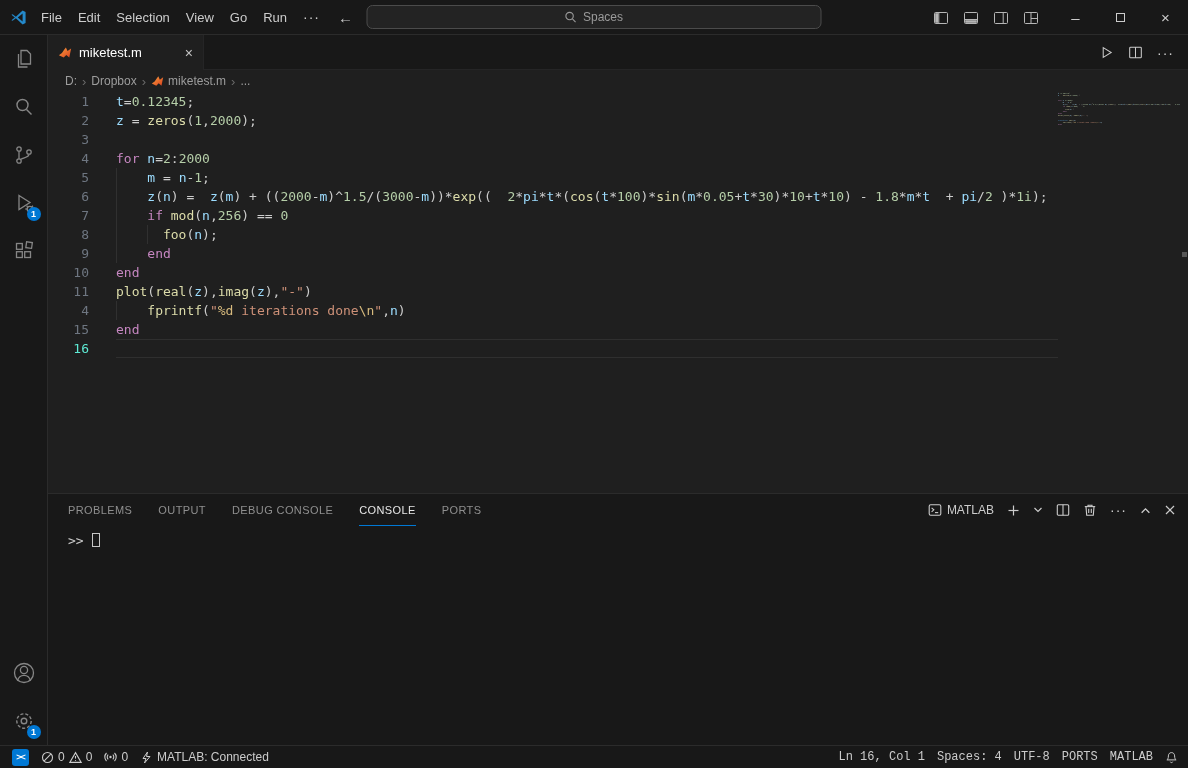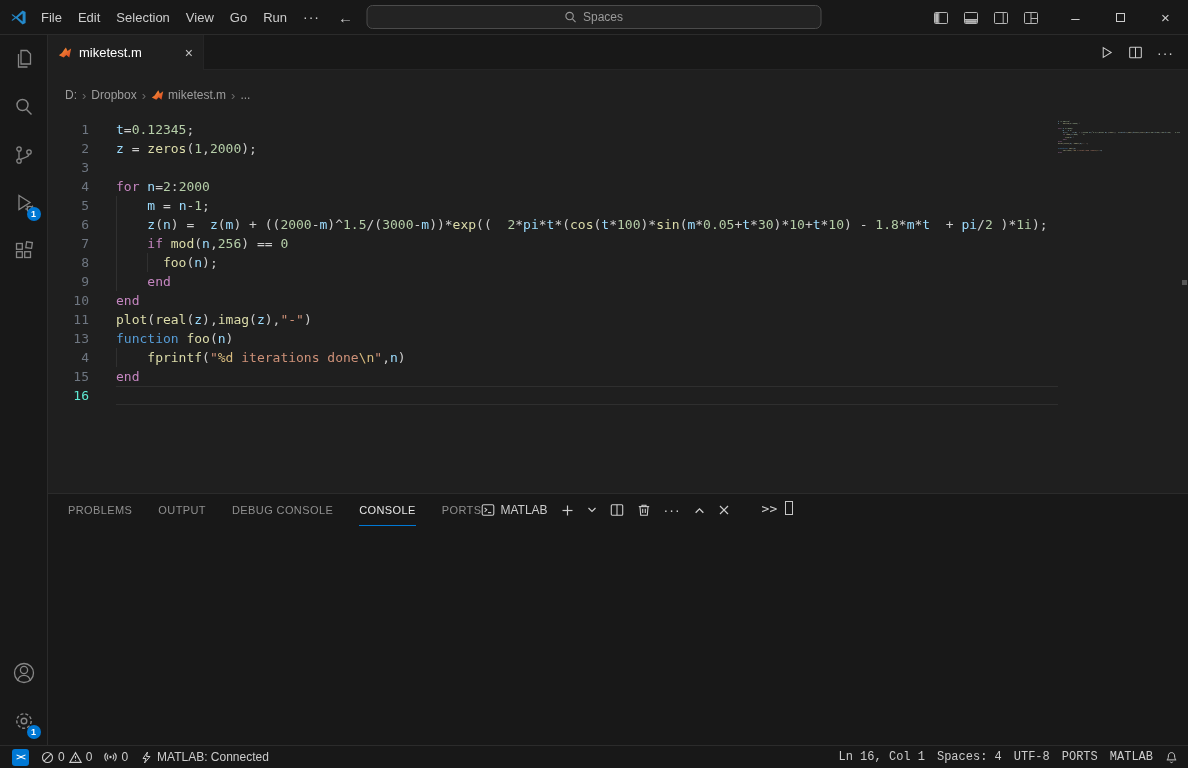--- a/index.html
+++ b/index.html
@@ -30,21 +30,21 @@
   .main { flex:1; min-height:0; display:flex; }
   .activitybar { width:48px; flex:none; background:#181818; border-right:1px solid #2b2b2b;
                  display:flex; flex-direction:column; align-items:center; }
   .act-item { width:48px; height:48px; position:relative; display:flex; align-items:center;
               justify-content:center; }
   .act-badge { position:absolute; right:7px; bottom:6px; min-width:14px; height:14px;
                padding:0 3px; background:#0078d4; color:#fff; font-size:9px; font-weight:bold;
                border-radius:8px; display:flex; align-items:center; justify-content:center; }
   .act-spacer { margin-top:auto; }
 
-  .editor-col { flex:1; min-width:0; display:flex; flex-direction:column; background:#1f1f1f;gap:14px; }
+  .editor-col { flex:1; min-width:0; display:flex; flex-direction:column; background:#1f1f1f; }
 
   
   .tabbar { height:35px; flex:none; background:#181818; display:flex; position:relative; }
   .tabbar::after { content:""; position:absolute; left:0; right:0; bottom:0; height:1px;
                    background:#252526; }
   .tab { position:relative; z-index:1; width:156px; background:#1f1f1f; display:flex;
          align-items:center; gap:7px; padding:0 10px; font-size:13px; color:#ffffff;
          border-right:1px solid #252526; }
   .tab-close { margin-left:auto; color:#c5c5c5; font-size:14px; line-height:1; }
   .tab-actions { margin-left:auto; display:flex; align-items:center; gap:14px;
@@ -72,21 +72,21 @@
 
   .minimap { position:absolute; top:0; right:8px; width:122px; bottom:0; overflow:hidden; }
   .mm-inner { width:520px; transform:scale(0.25); transform-origin:0 0; }
   .mm-line { font:8px/9px "DejaVu Sans Mono", monospace; white-space:pre; height:9px;
              overflow:hidden; opacity:.85; }
   .scrollcol { position:absolute; right:0; top:0; bottom:0; width:8px; }
   .ruler-mark { position:absolute; right:1px; top:160px; width:5px; height:5px; background:#575757; }
 
   
   .panel { height:252px; flex:none; background:#181818; border-top:1px solid #2b2b2b;
-           display:flex; flex-direction:row; }
+           display:flex; flex-direction:column; }
   .panel-header { height:32px; flex:none; display:flex; align-items:center;
                   padding:0 12px 0 20px; }
   .ptabs { display:flex; gap:26px; height:100%; }
   .ptab { display:flex; align-items:center; font-size:11px; letter-spacing:.4px;
           color:#8f8f8f; border-bottom:1px solid transparent; height:100%; }
   .ptab.active { color:#e7e7e7; border-bottom-color:#0078d4; }
   .panel-actions { margin-left:auto; display:flex; align-items:center; gap:13px; }
   .term-profile { display:flex; align-items:center; gap:5px; font-size:12px; color:#cccccc; }
   .pa-btn { display:flex; align-items:center; }
   .terminal { flex:1; padding:6px 0 0 20px; font:13px/18px "DejaVu Sans Mono", monospace;
@@ -339,24 +339,20 @@
               <div class="ln">9</div>
               <div class="lc"><span class="guide" style="left: 0ch;"></span><span class="tk-p">    </span><span class="tk-k">end</span></div>
             </div>
             <div class="row">
               <div class="ln">10</div>
               <div class="lc"><span class="tk-k">end</span></div>
             </div>
             <div class="row">
               <div class="ln">11</div>
               <div class="lc"><span class="tk-f">plot</span><span class="tk-p">(</span><span class="tk-f">real</span><span class="tk-p">(</span><span class="tk-v">z</span><span class="tk-p">),</span><span class="tk-f">imag</span><span class="tk-p">(</span><span class="tk-v">z</span><span class="tk-p">),</span><span class="tk-s">"-"</span><span class="tk-p">)</span></div>
-            </div>
-            <div class="row">
-              <div class="ln">13</div>
-              <div class="lc"><span class="tk-b">function</span><span class="tk-p"> </span><span class="tk-f">foo</span><span class="tk-p">(</span><span class="tk-v">n</span><span class="tk-p">)</span></div>
             </div>
             <div class="row">
               <div class="ln">4</div>
               <div class="lc"><span class="guide" style="left: 0ch;"></span><span class="tk-p">    </span><span class="tk-f">fprintf</span><span class="tk-p">(</span><span class="tk-s">"</span><span class="tk-e">%d</span><span class="tk-s"> iterations done</span><span class="tk-e">\n</span><span class="tk-s">"</span><span class="tk-p">,</span><span class="tk-v">n</span><span class="tk-p">)</span></div>
             </div>
             <div class="row">
               <div class="ln">15</div>
               <div class="lc"><span class="tk-k">end</span></div>
             </div>
             <div class="row current">

